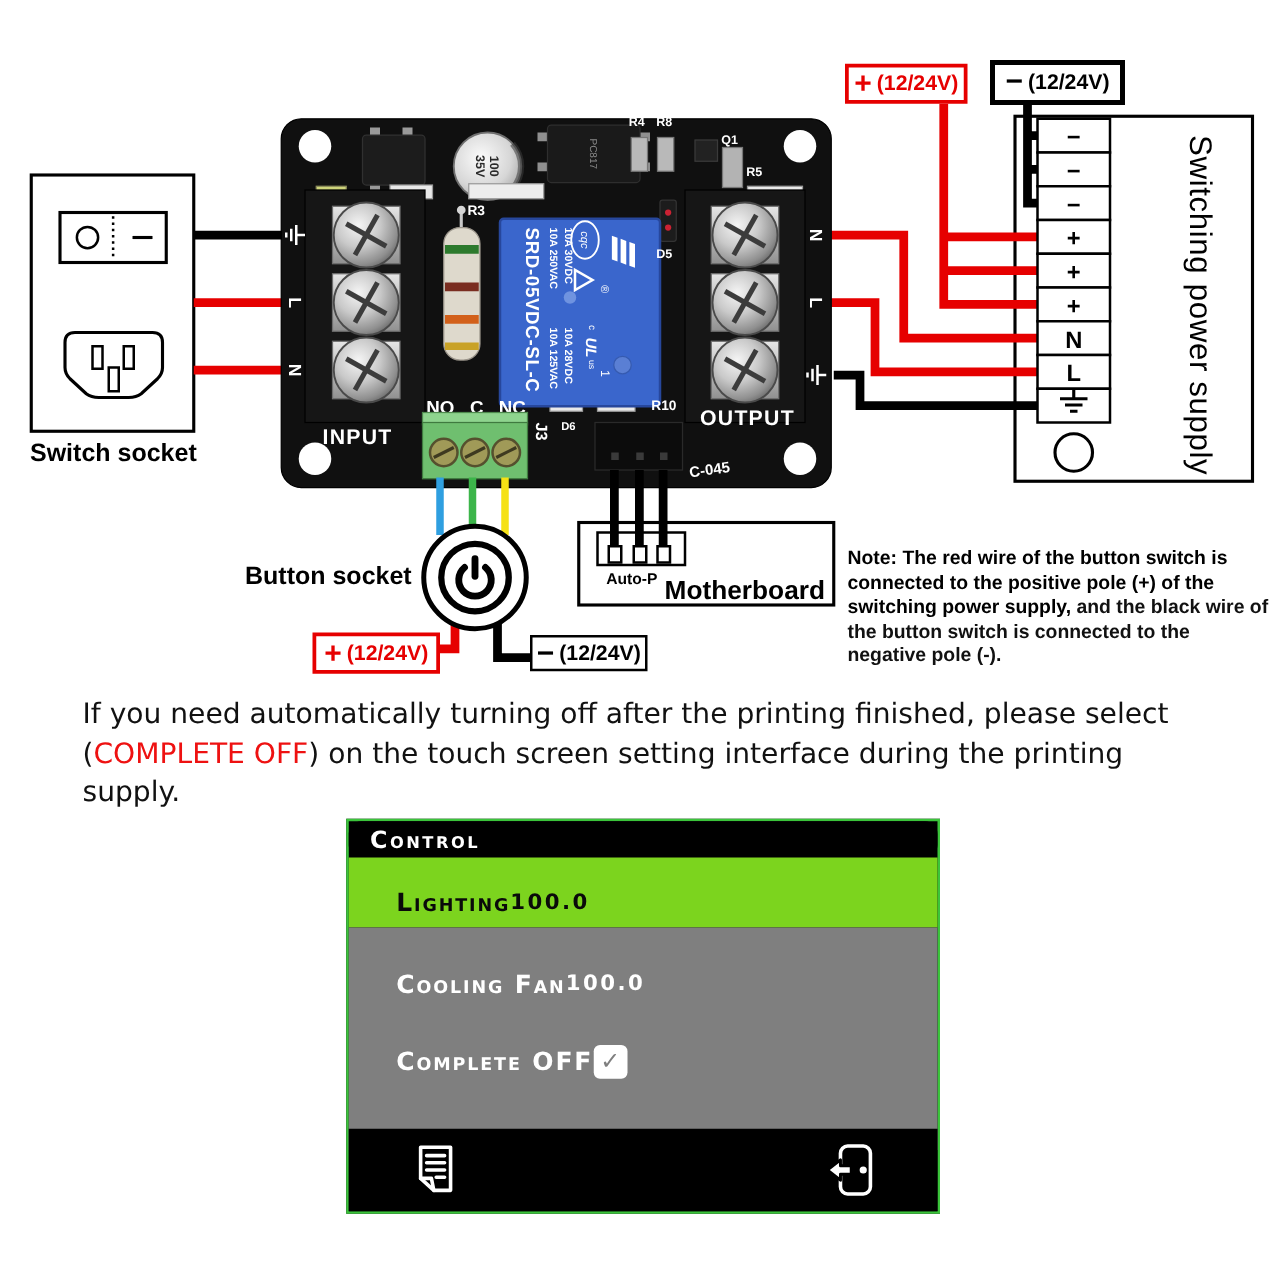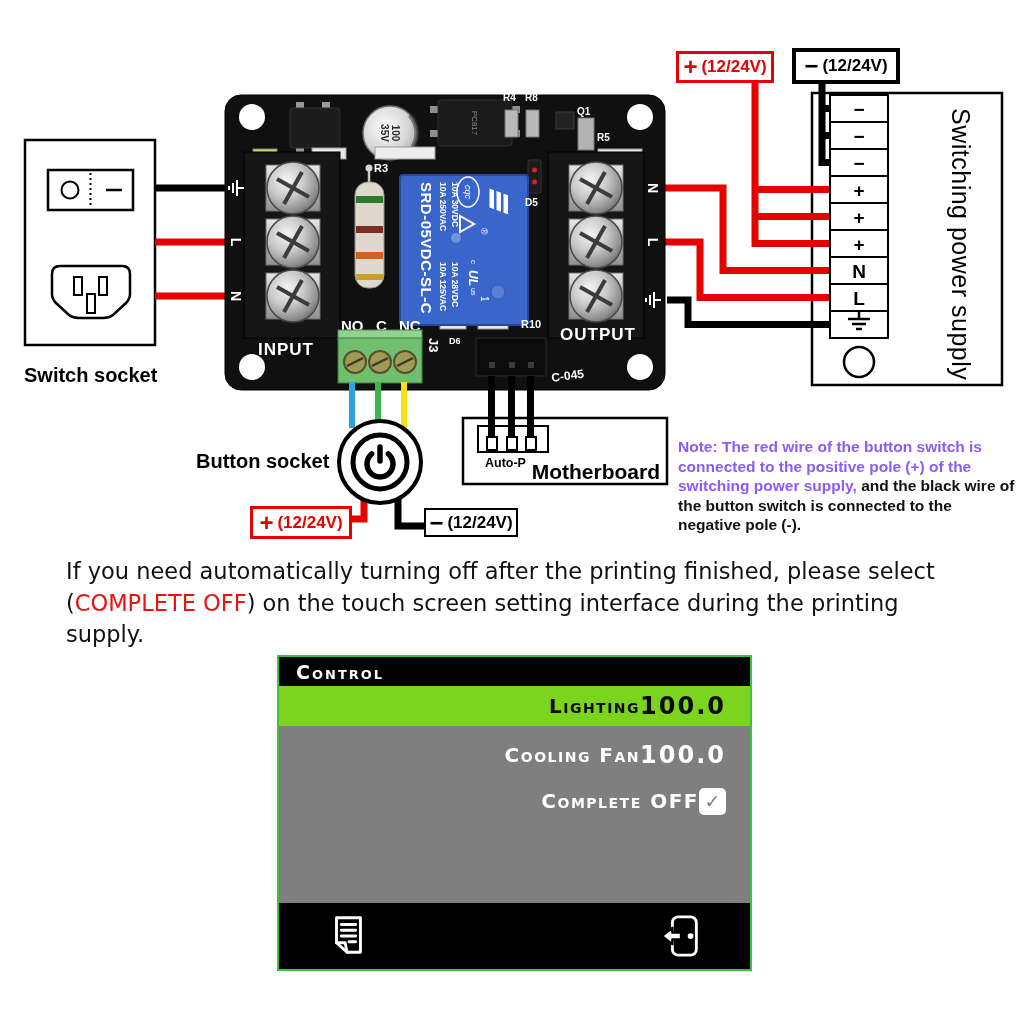--- a/index.html
+++ b/index.html
@@ -11,36 +11,36 @@
   .caption{position:absolute;font-size:20px;font-weight:600;color:#000;}
   
   .vlabel{position:absolute;background:#fff;display:flex;align-items:center;justify-content:center;
           font-size:17px;font-weight:600;white-space:nowrap;}
   .vlabel .sign{font-size:24px;font-weight:800;margin-right:4px;line-height:1;}
   .red-label{border:3px solid #e60000;color:#e60000;}
   .black-label{border:3px solid #000;color:#000;}
   
   .note{position:absolute;left:678px;top:437px;width:340px;font-size:15.5px;line-height:19.5px;
         font-weight:700;color:#111;}
-  .note-red{color:#8b5cf6;}
+  .note-red{color:#000000;}
   
   .instruction{position:absolute;left:66px;top:556px;width:920px;font-size:22.5px;line-height:31.5px;
                color:#111;font-family:cursive,"DejaVu Sans",sans-serif;}
   .instruction .red{color:#ee1111;}
   
   .screen{position:absolute;left:277px;top:655px;width:471px;height:312px;background:#000;
           border:2px solid #3bc43b;font-family:"DejaVu Sans",sans-serif;}
   .scr-header{height:29px;display:flex;align-items:center;padding-left:17px;background:#000;border-radius:10px;}
   .scr-title{color:#fff;font-variant:small-caps;font-weight:bold;font-size:19px;letter-spacing:2px;}
-  .scr-row{display:flex;align-items:center;justify-content:flex-end;padding:0 24px 0 38px;}
+  .scr-row{display:flex;align-items:center;justify-content:flex-start;padding:16px 24px 0 38px;}
   .row-green{height:40px;background:#7cd41e;color:#0a0a0a;}
   .scr-body{height:178px;background:#7f7f7f;color:#fff;padding-top:6px;box-sizing:border-box;}
   .scr-body .scr-row{height:46px;}
   .lbl{font-variant:small-caps;font-weight:bold;font-size:20px;letter-spacing:1.5px;}
-  .val{font-weight:bold;font-size:24px;letter-spacing:2px;}
+  .val{font-weight:bold;font-size:17px;letter-spacing:2px;}
   .row-green .lbl,.row-green .val{color:#0a0a0a;}
   .checkbox{width:27px;height:27px;background:#fff;border-radius:5px;display:flex;align-items:center;
             justify-content:center;color:#7f7f7f;font-size:19px;font-weight:bold;}
   .scr-footer{position:absolute;left:0;right:0;bottom:0;height:66px;background:#000;
               display:flex;align-items:center;justify-content:space-between;padding:0 46px;}
 </style>
 </head>
 <body>
 
 <div id="canvas">
@@ -324,21 +324,21 @@
     <path d="M398,494 L398,526 L424,526" fill="none" stroke="#000" stroke-width="7"></path>
     <circle cx="380" cy="462" r="41" fill="#fff" stroke="#000" stroke-width="4"></circle>
     <circle cx="380" cy="462" r="27" fill="#fff" stroke="#000" stroke-width="5"></circle>
     <g stroke="#000" fill="none" stroke-width="5.5" stroke-linecap="round">
       <path d="M371.6,454 A13,13 0 1 0 388.4,454"></path>
       <line x1="380" y1="447" x2="380" y2="461"></line>
     </g>
   </g>
 </svg>
 
-<div class="caption" style="left:24px;top:364px">Switch socket</div>
+<div class="caption" style="left:24px;top:352px">Switch socket</div>
 <div class="caption" style="left:196px;top:450px">Button socket</div>
 
 <div class="vlabel red-label" style="left:676px;top:51px;width:92px;height:26px">
   <span class="sign">+</span>
   <span>(12/24V)</span>
 </div>
 <div class="vlabel black-label" style="left:792px;top:48px;width:100px;height:28px;border-width:4px">
   <span class="sign">−</span>
   <span>(12/24V)</span>
 </div>

